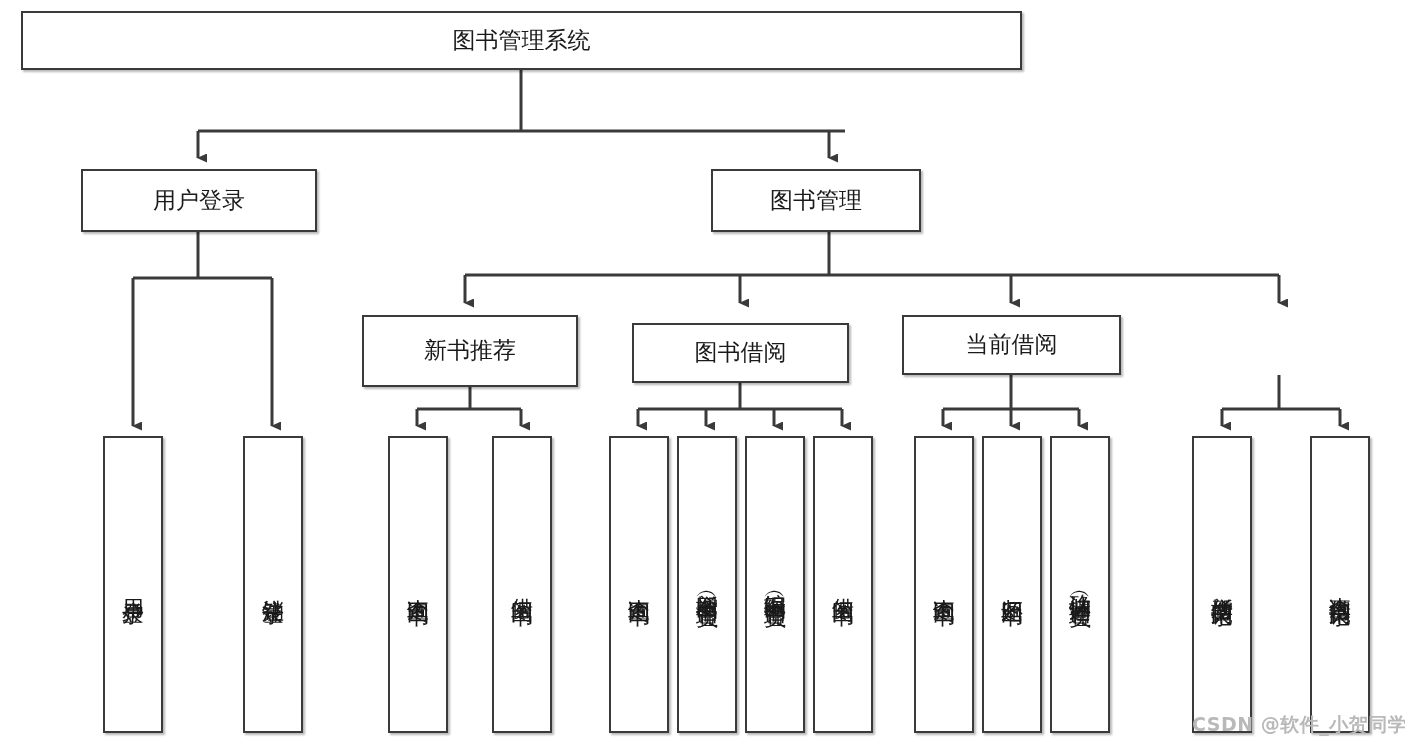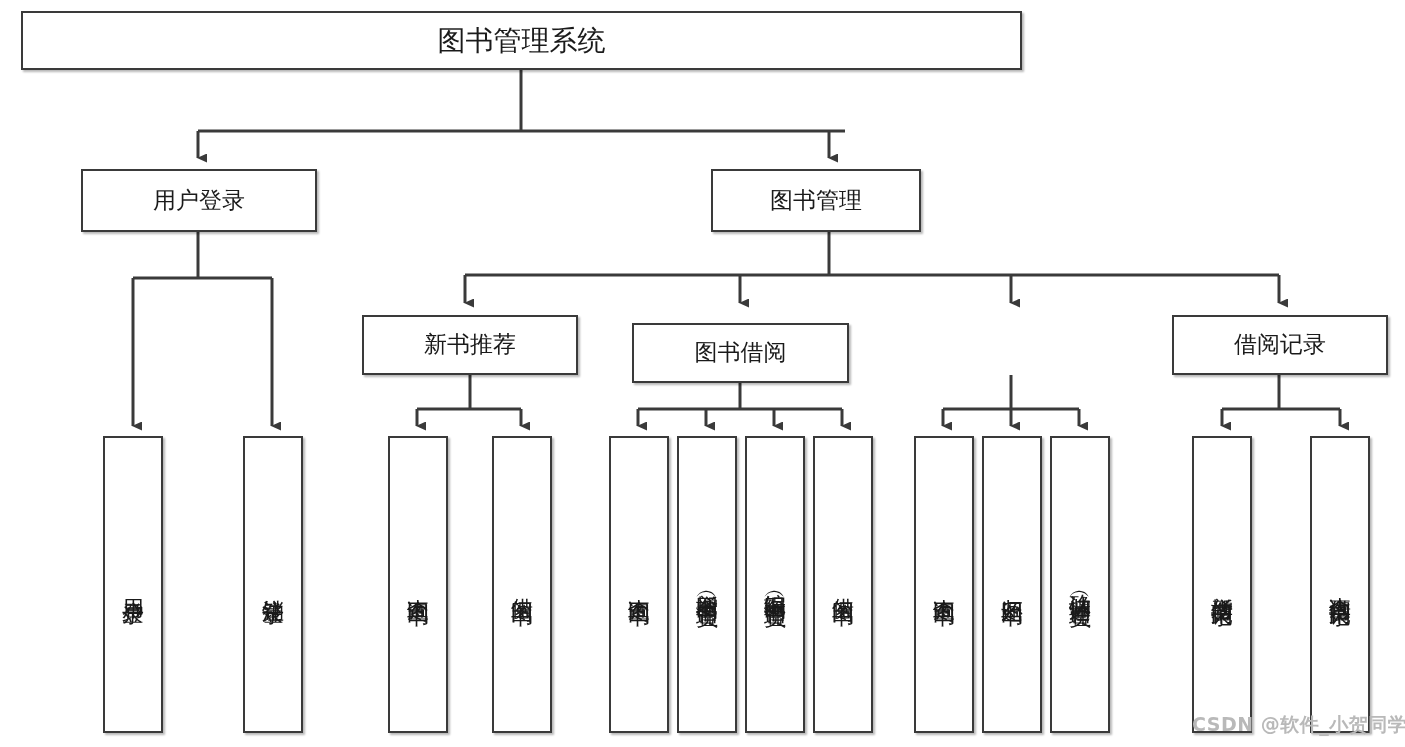--- a/index.html
+++ b/index.html
@@ -35,21 +35,21 @@
   }
   .node-label {
     color: #1a1a1a;
     line-height: 1.12;
     white-space: nowrap;
   }
   .node.horizontal .node-label {
     font-size: 23px;
   }
   .node.root .node-label {
-    font-size: 28px;
+    font-size: 23px;
   }
   .node.vertical {
     align-items: center;
     justify-content: center;
     padding: 4px 0;
   }
   .node.vertical .node-label {
     writing-mode: vertical-rl;
     text-orientation: upright;
     font-size: 22px;
@@ -126,28 +126,28 @@
     <span class="node-label">图书管理系统</span>
   </div>
 
   <div class="node horizontal" style="left:81px; top:169px; width:236px; height:63px;">
     <span class="node-label">用户登录</span>
   </div>
   <div class="node horizontal" style="left:711px; top:169px; width:210px; height:63px;">
     <span class="node-label">图书管理</span>
   </div>
 
-  <div class="node horizontal" style="left:362px; top:315px; width:216px; height:60px;">
+  <div class="node horizontal" style="left:362px; top:315px; width:216px; height:72px;">
     <span class="node-label">新书推荐</span>
   </div>
   <div class="node horizontal" style="left:632px; top:315px; width:217px; height:60px;margin-top:8px;">
     <span class="node-label">图书借阅</span>
   </div>
-  <div class="node horizontal" style="left:1172px; top:315px; width:216px; height:60px;">
-    <span class="node-label">借阅记录</span>
+  <div class="node horizontal" style="left:902px; top:315px; width:219px; height:60px;">
+    <span class="node-label">当前借阅</span>
   </div>
 
   <div class="node vertical" style="left:103px; top:436px; width:60px; height:297px;">
     <span class="node-label">用户登录</span>
   </div>
   <div class="node vertical" style="left:243px; top:436px; width:60px; height:297px;">
     <span class="node-label">注销登录</span>
   </div>
 
   <div class="node vertical" style="left:388px; top:436px; width:60px; height:297px;">

